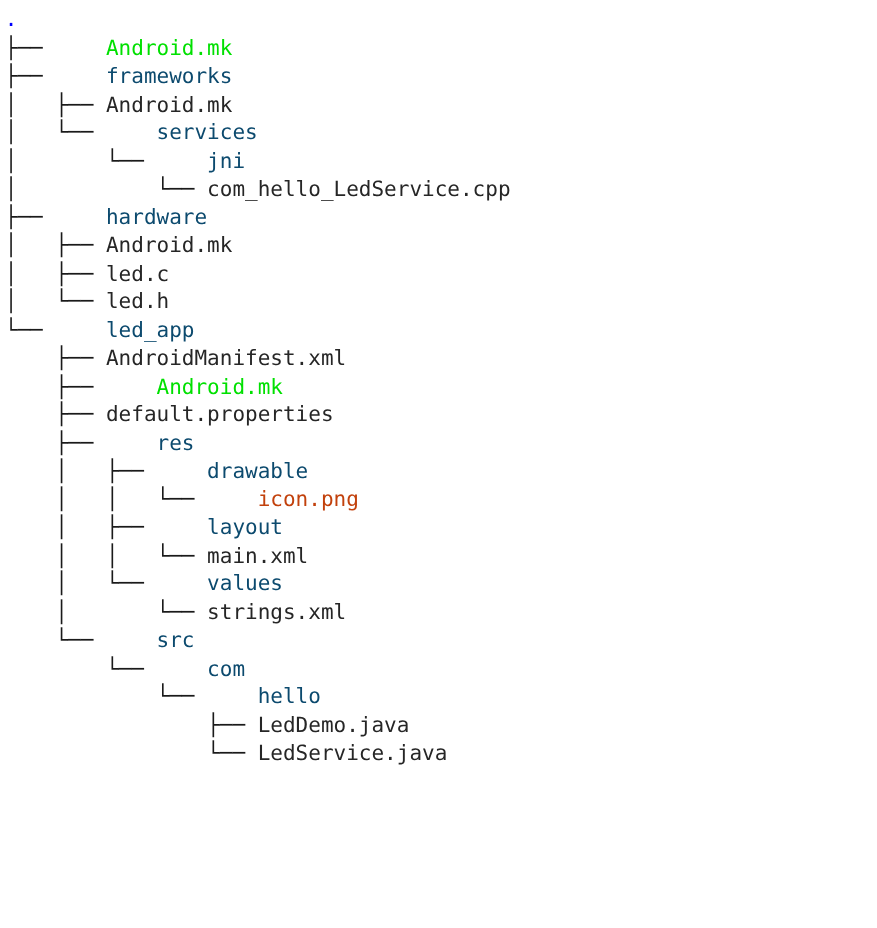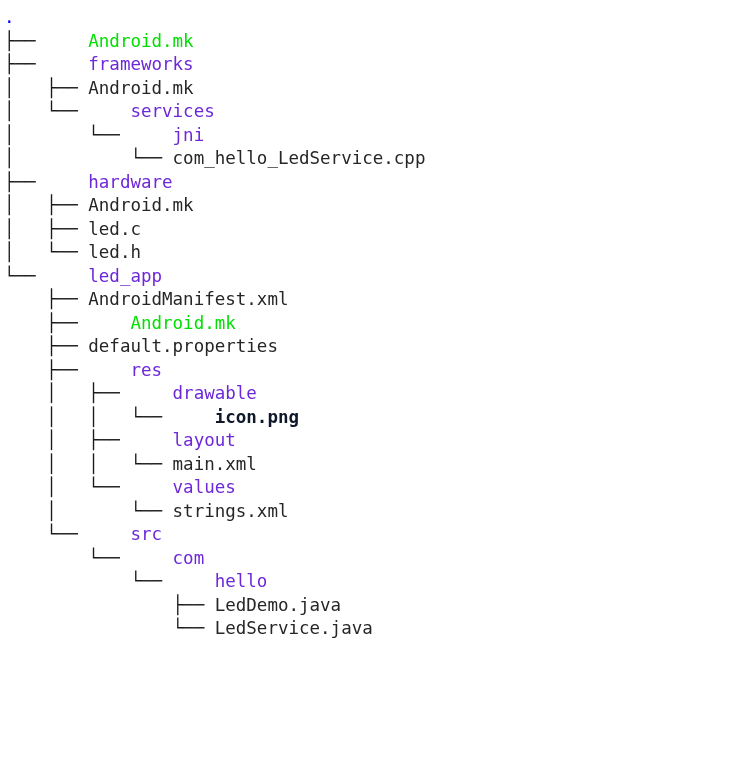--- a/index.html
+++ b/index.html
@@ -28,22 +28,22 @@
     white-space: pre;
     height: 23.5px;
     line-height: 23.5px;
     font-family: "DejaVu Sans Mono", "Liberation Mono", monospace;
     font-size: 17.5px;
   }
   .guides {
     color: #1a1a1a;
     font-family: "DejaVu Sans Mono", "Liberation Mono", monospace;
   }
-  .n-dir   { color: #6d28d9; }
+  .n-dir   { color: #0c4a6e; }
   .n-exec  { color: #00e000; }
-  .n-img   { color: #0f172a; font-weight: bold; }
+  .n-img   { color: #c2410c; }
   .n-file  { color: #262626; }
   .n-root  { color: #0000ff; }
 </style>
 </head>
 <body>
 
 <div id="tree-output"><div class="tree-line"><span class="guides"></span><span class="n-root">.</span></div><div class="tree-line"><span class="guides">├──     </span><span class="n-exec">Android.mk</span></div><div class="tree-line"><span class="guides">├──     </span><span class="n-dir">frameworks</span></div><div class="tree-line"><span class="guides">│   ├── </span><span class="n-file">Android.mk</span></div><div class="tree-line"><span class="guides">│   └──     </span><span class="n-dir">services</span></div><div class="tree-line"><span class="guides">│       └──     </span><span class="n-dir">jni</span></div><div class="tree-line"><span class="guides">│           └── </span><span class="n-file">com_hello_LedService.cpp</span></div><div class="tree-line"><span class="guides">├──     </span><span class="n-dir">hardware</span></div><div class="tree-line"><span class="guides">│   ├── </span><span class="n-file">Android.mk</span></div><div class="tree-line"><span class="guides">│   ├── </span><span class="n-file">led.c</span></div><div class="tree-line"><span class="guides">│   └── </span><span class="n-file">led.h</span></div><div class="tree-line"><span class="guides">└──     </span><span class="n-dir">led_app</span></div><div class="tree-line"><span class="guides">    ├── </span><span class="n-file">AndroidManifest.xml</span></div><div class="tree-line"><span class="guides">    ├──     </span><span class="n-exec">Android.mk</span></div><div class="tree-line"><span class="guides">    ├── </span><span class="n-file">default.properties</span></div><div class="tree-line"><span class="guides">    ├──     </span><span class="n-dir">res</span></div><div class="tree-line"><span class="guides">    │   ├──     </span><span class="n-dir">drawable</span></div><div class="tree-line"><span class="guides">    │   │   └──     </span><span class="n-img">icon.png</span></div><div class="tree-line"><span class="guides">    │   ├──     </span><span class="n-dir">layout</span></div><div class="tree-line"><span class="guides">    │   │   └── </span><span class="n-file">main.xml</span></div><div class="tree-line"><span class="guides">    │   └──     </span><span class="n-dir">values</span></div><div class="tree-line"><span class="guides">    │       └── </span><span class="n-file">strings.xml</span></div><div class="tree-line"><span class="guides">    └──     </span><span class="n-dir">src</span></div><div class="tree-line"><span class="guides">        └──     </span><span class="n-dir">com</span></div><div class="tree-line"><span class="guides">            └──     </span><span class="n-dir">hello</span></div><div class="tree-line"><span class="guides">                ├── </span><span class="n-file">LedDemo.java</span></div><div class="tree-line"><span class="guides">                └── </span><span class="n-file">LedService.java</span></div></div>
 
 </body></html>

